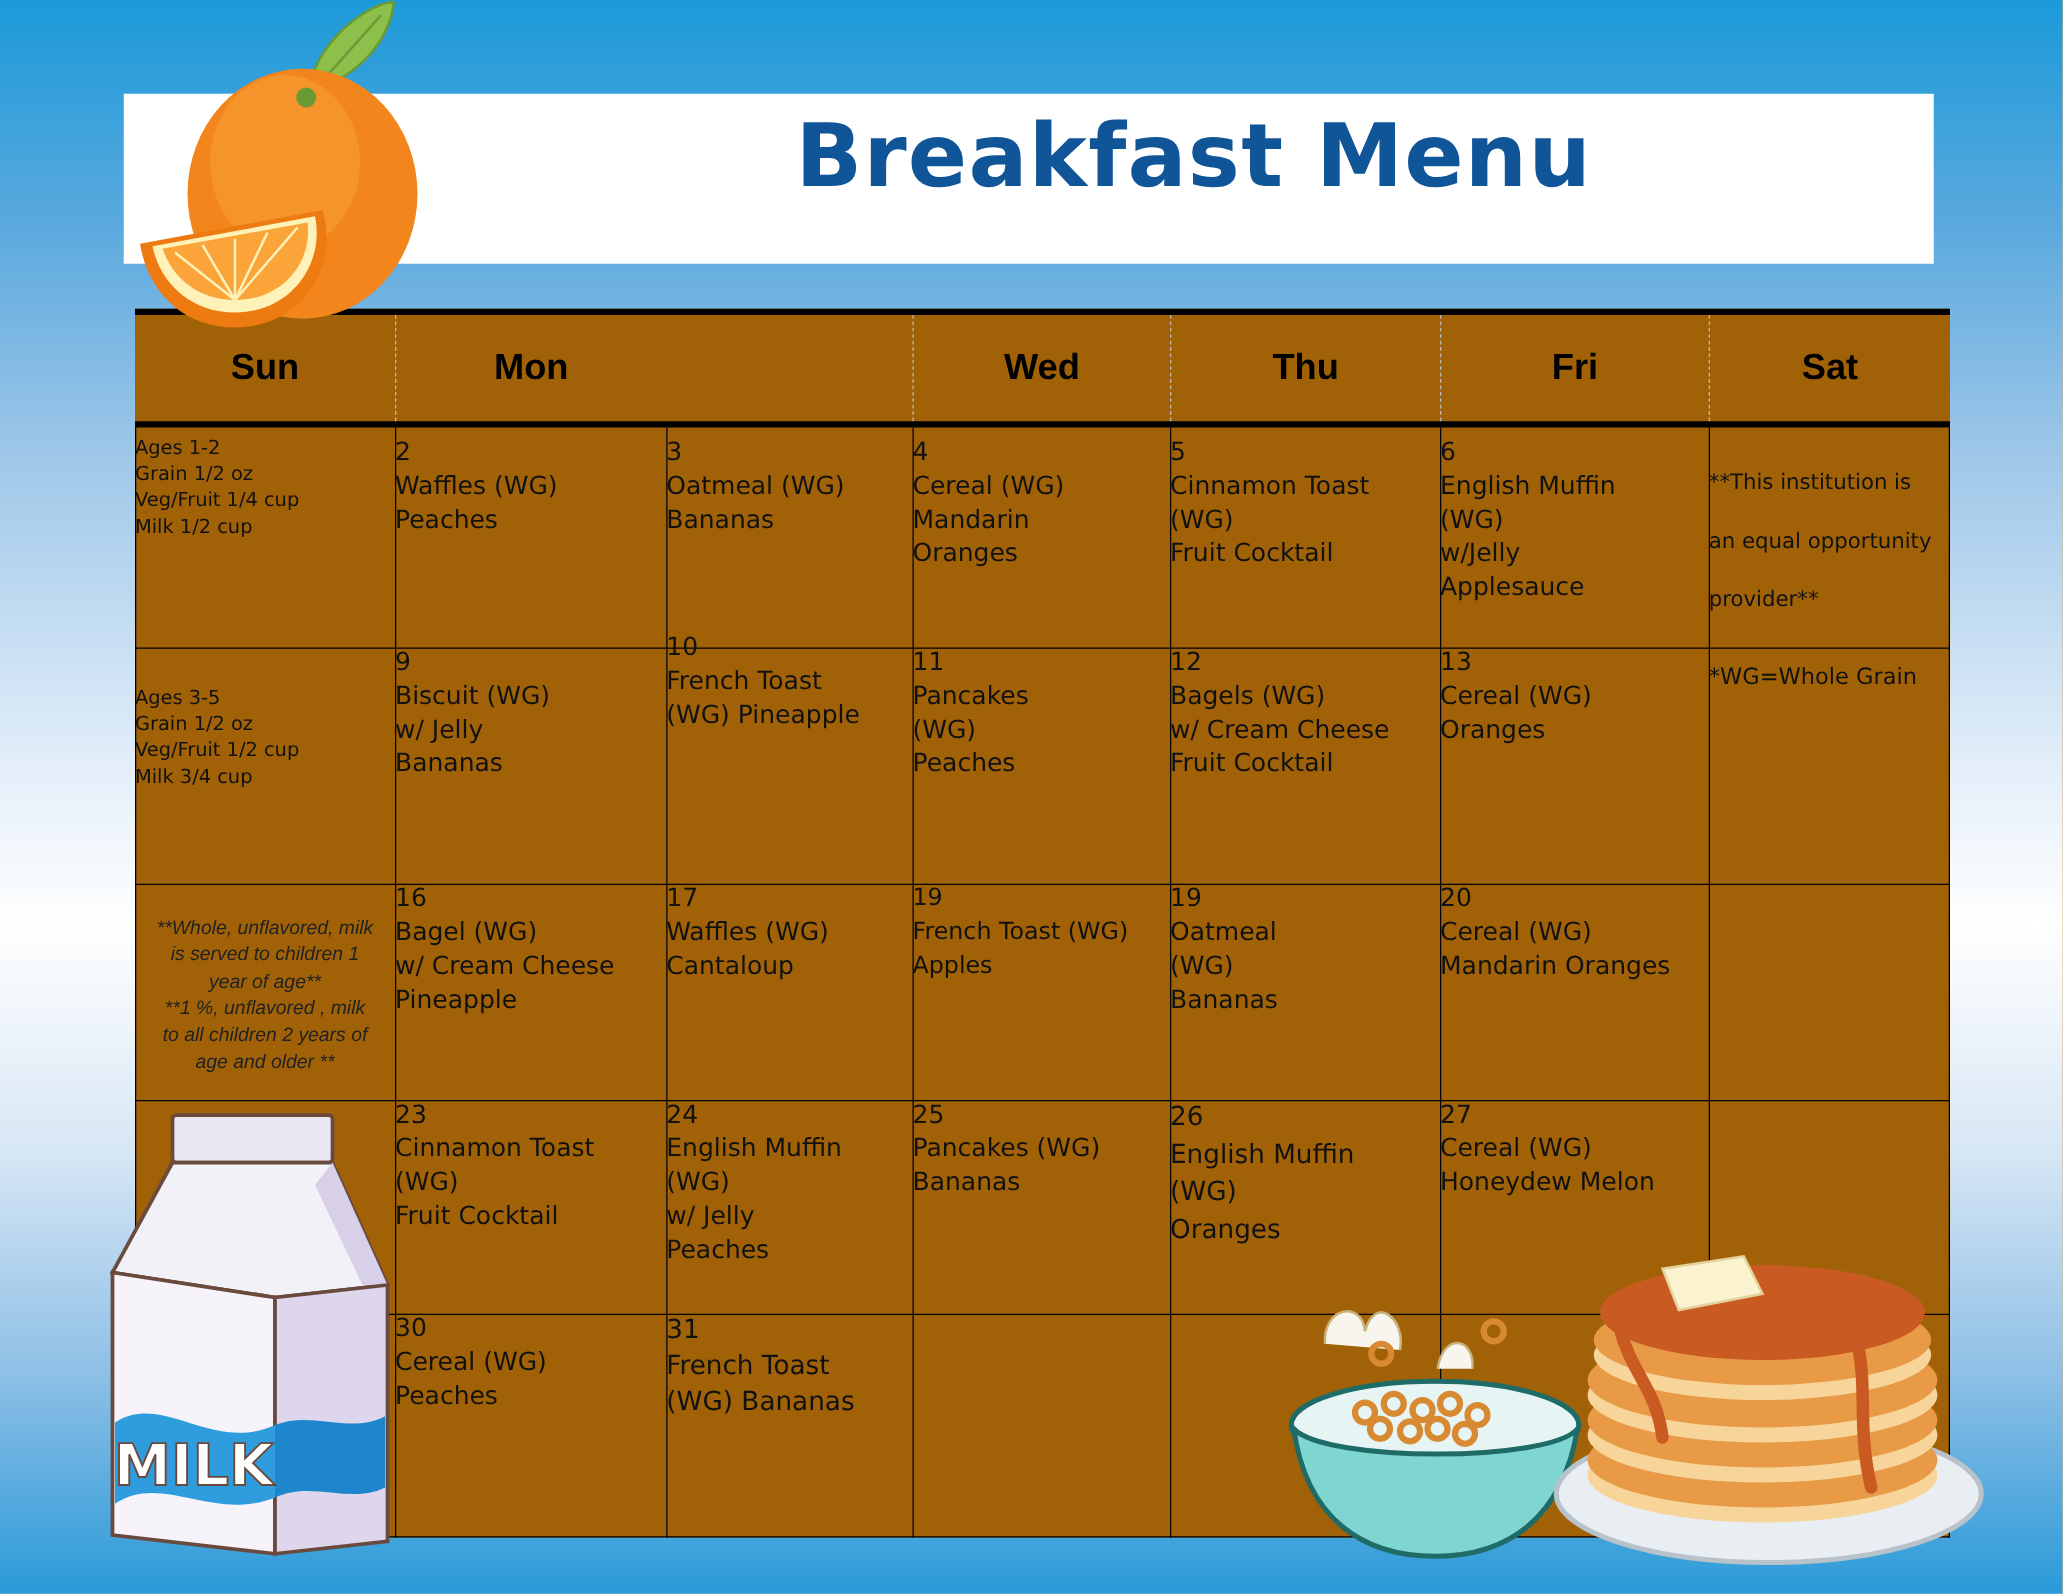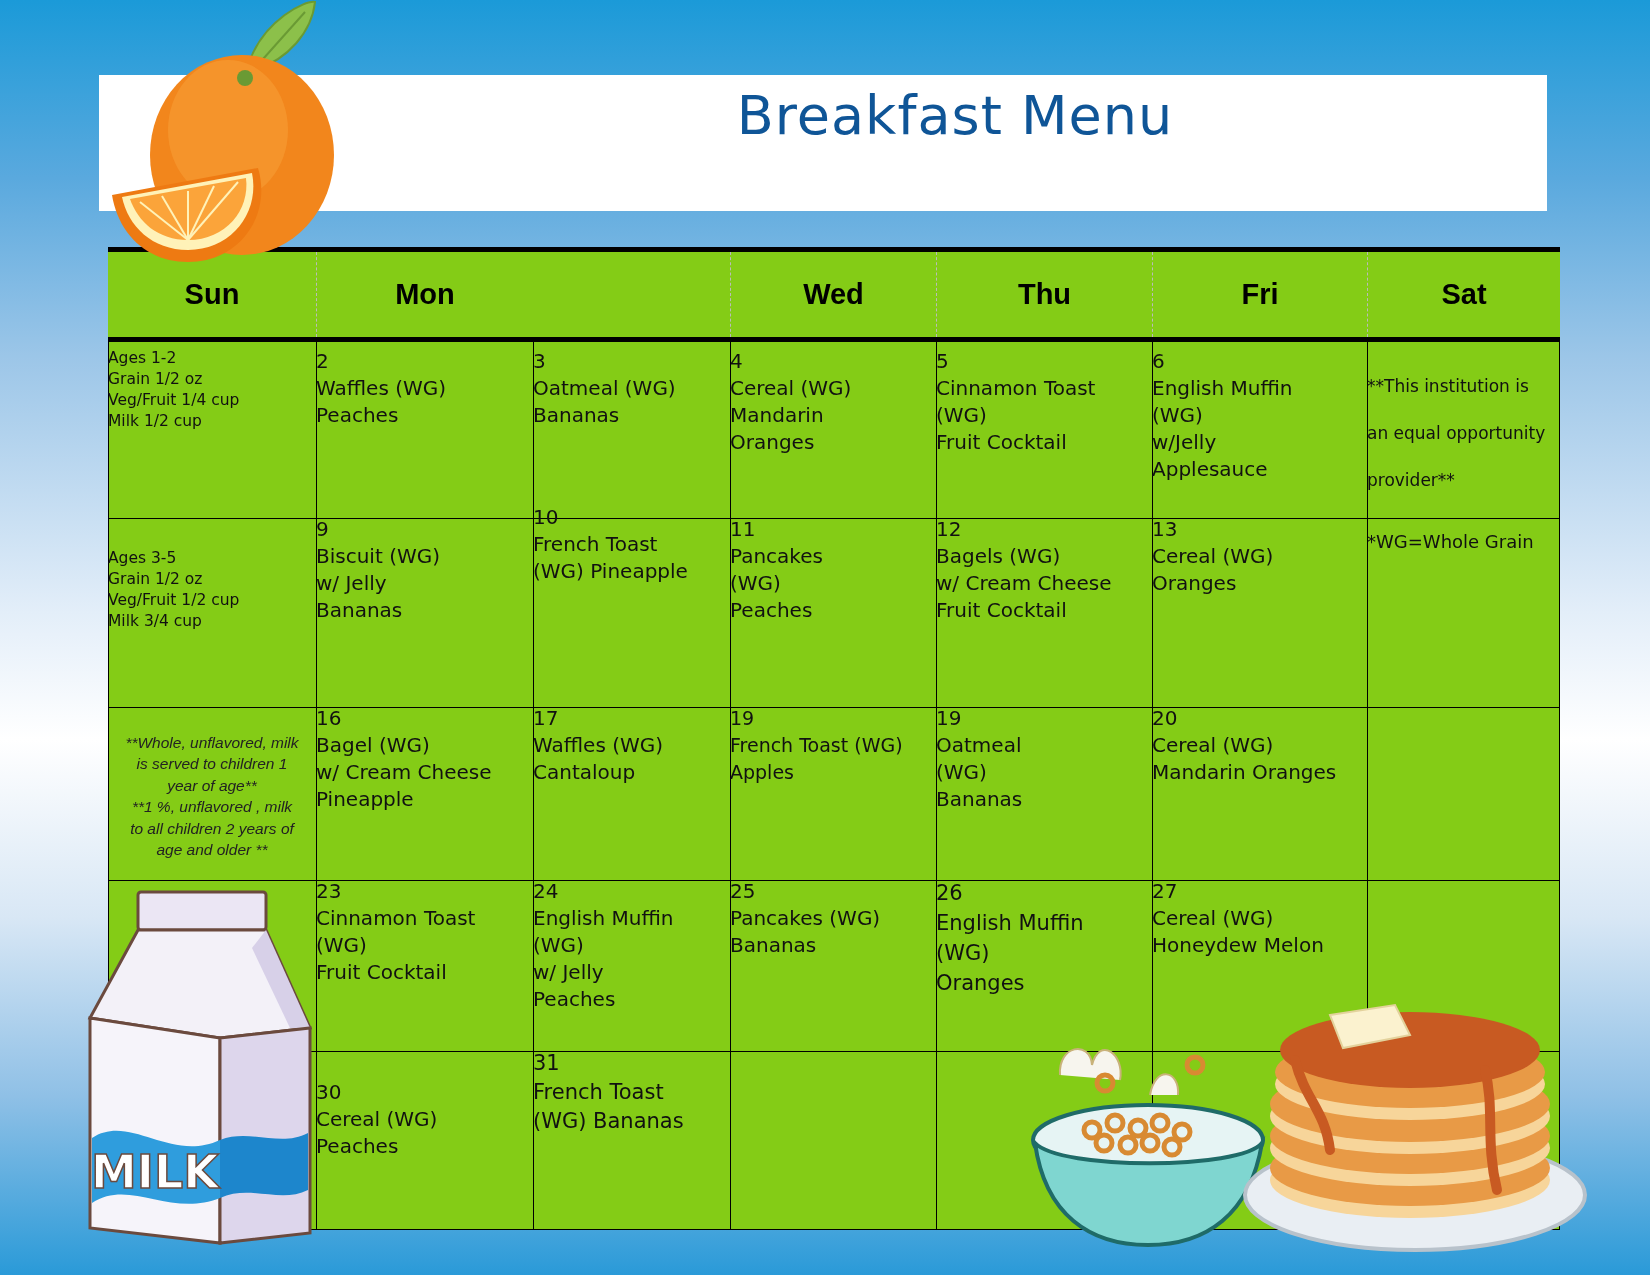--- a/index.html
+++ b/index.html
@@ -8,26 +8,26 @@
     background: linear-gradient(to bottom, #1b9ad8 0%, #5aa9de 14%, #9cc6e8 28%, #e3eef9 48%, #ffffff 58%, #d8e7f5 72%, #8fc0e6 86%, #2a9ad8 100%);
     font-family: "DejaVu Sans", sans-serif;
   }
   .title-band {
     position: absolute; left: 99px; top: 75px; width: 1448px; height: 136px;
     background: #ffffff;
   }
   .title {
     position: absolute; left: 0; right: 0; top: 84px; text-align: center;
     padding-left: 260px; box-sizing: border-box;
-    font-family: "DejaVu Sans", sans-serif; font-weight: normal;
-    font-size: 54px; color: #0f5597; letter-spacing: 1px;
+    font-family: "DejaVu Sans", sans-serif; font-weight: bold;
+    font-size: 70px; color: #0f5597; letter-spacing: 1px;
   }
   .calendar {
     position: absolute; left: 108px; top: 247px; width: 1452px; height: 978px;
-    background: #84cc16; border-top: 5px solid #000;
+    background: #a16207; border-top: 5px solid #000;
   }
   .head-row {
     position: absolute; left: 0; top: 0; width: 100%; height: 90px;
     border-bottom: 5px solid #000; box-sizing: border-box;
   }
   .head-cell {
     position: absolute; top: 0; height: 85px; display: flex; align-items: center; justify-content: center;
     font-family: "Liberation Sans", sans-serif; font-weight: bold; font-size: 29px; color: #000;
     border-left: 1px dashed #bbb; box-sizing: border-box;
   }
@@ -212,21 +212,21 @@
     <span class="line">English Muffin</span>
     <span class="line">(WG)</span>
     <span class="line">Oranges</span>
   </div>
   <div class="cell" style="left:1044px;top:622px;width:215px">
     <span class="line">27</span>
     <span class="line">Cereal (WG)</span>
     <span class="line">Honeydew Melon</span>
   </div>
 
-  <div class="cell" style="left:208px;top:823px;width:217px">
+  <div class="cell" style="left:208px;top:793px;width:217px">
     <span class="line">30</span>
     <span class="line">Cereal (WG)</span>
     <span class="line">Peaches</span>
   </div>
   <div class="cell" style="left:425px;top:793px;width:197px;font-size:21px;line-height:29px">
     <span class="line">31</span>
     <span class="line">French Toast</span>
     <span class="line">(WG) Bananas</span>
   </div>
 </div>

